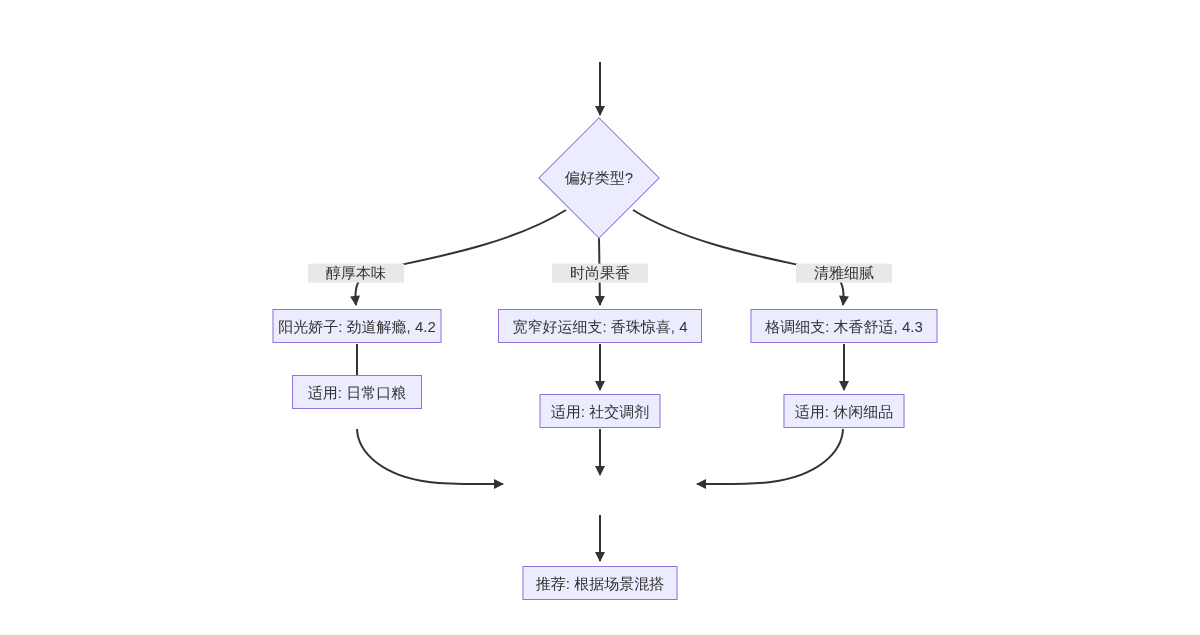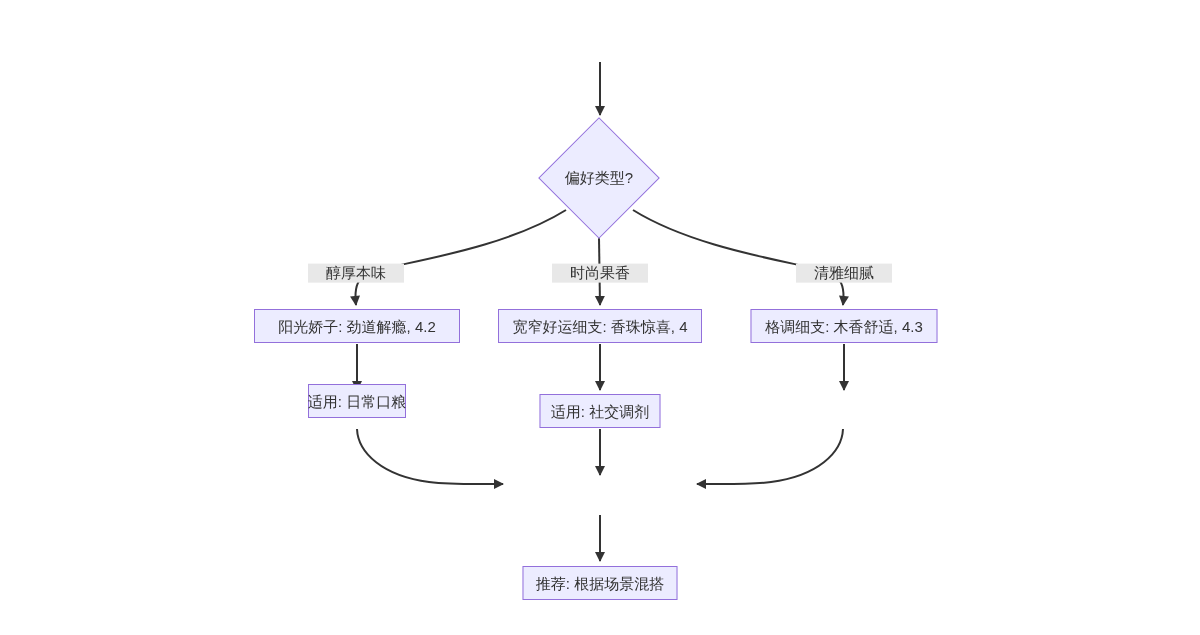--- a/index.html
+++ b/index.html
@@ -64,23 +64,24 @@
   </svg>
 
 
   <div class="diamond-shape"></div>
   <div class="diamond-text">偏好类型?</div>
 
   <div class="edge-label" style="left:356px;top:273px">醇厚本味</div>
   <div class="edge-label" style="left:600px;top:273px">时尚果香</div>
   <div class="edge-label" style="left:844px;top:273px">清雅细腻</div>
 
-  <div class="node" style="left:357px;top:326px;width:206px">阳光娇子: 劲道解瘾, 4.2</div>
+  <div class="node" style="left:357px;top:326px;width:169px">阳光娇子: 劲道解瘾, 4.2</div>
   <div class="node" style="left:600px;top:326px;width:204px">宽窄好运细支: 香珠惊喜, 4</div>
   <div class="node" style="left:844px;top:326px;width:187px">格调细支: 木香舒适, 4.3</div>
 
-  <div class="node" style="left:357px;top:401px;width:98px">适用: 日常口粮</div>
+  <div class="node" style="left:357px;top:392px;width:130px">适用: 日常口粮</div>
   <div class="node" style="left:600px;top:411px;width:121px">适用: 社交调剂</div>
+  <div class="node" style="left:844px;top:411px;width:121px">适用: 休闲细品</div>
 
 
   <div class="node" style="left:600px;top:583px;width:155px">推荐: 根据场景混搭</div>
 
 </div>
 
 </body></html>

